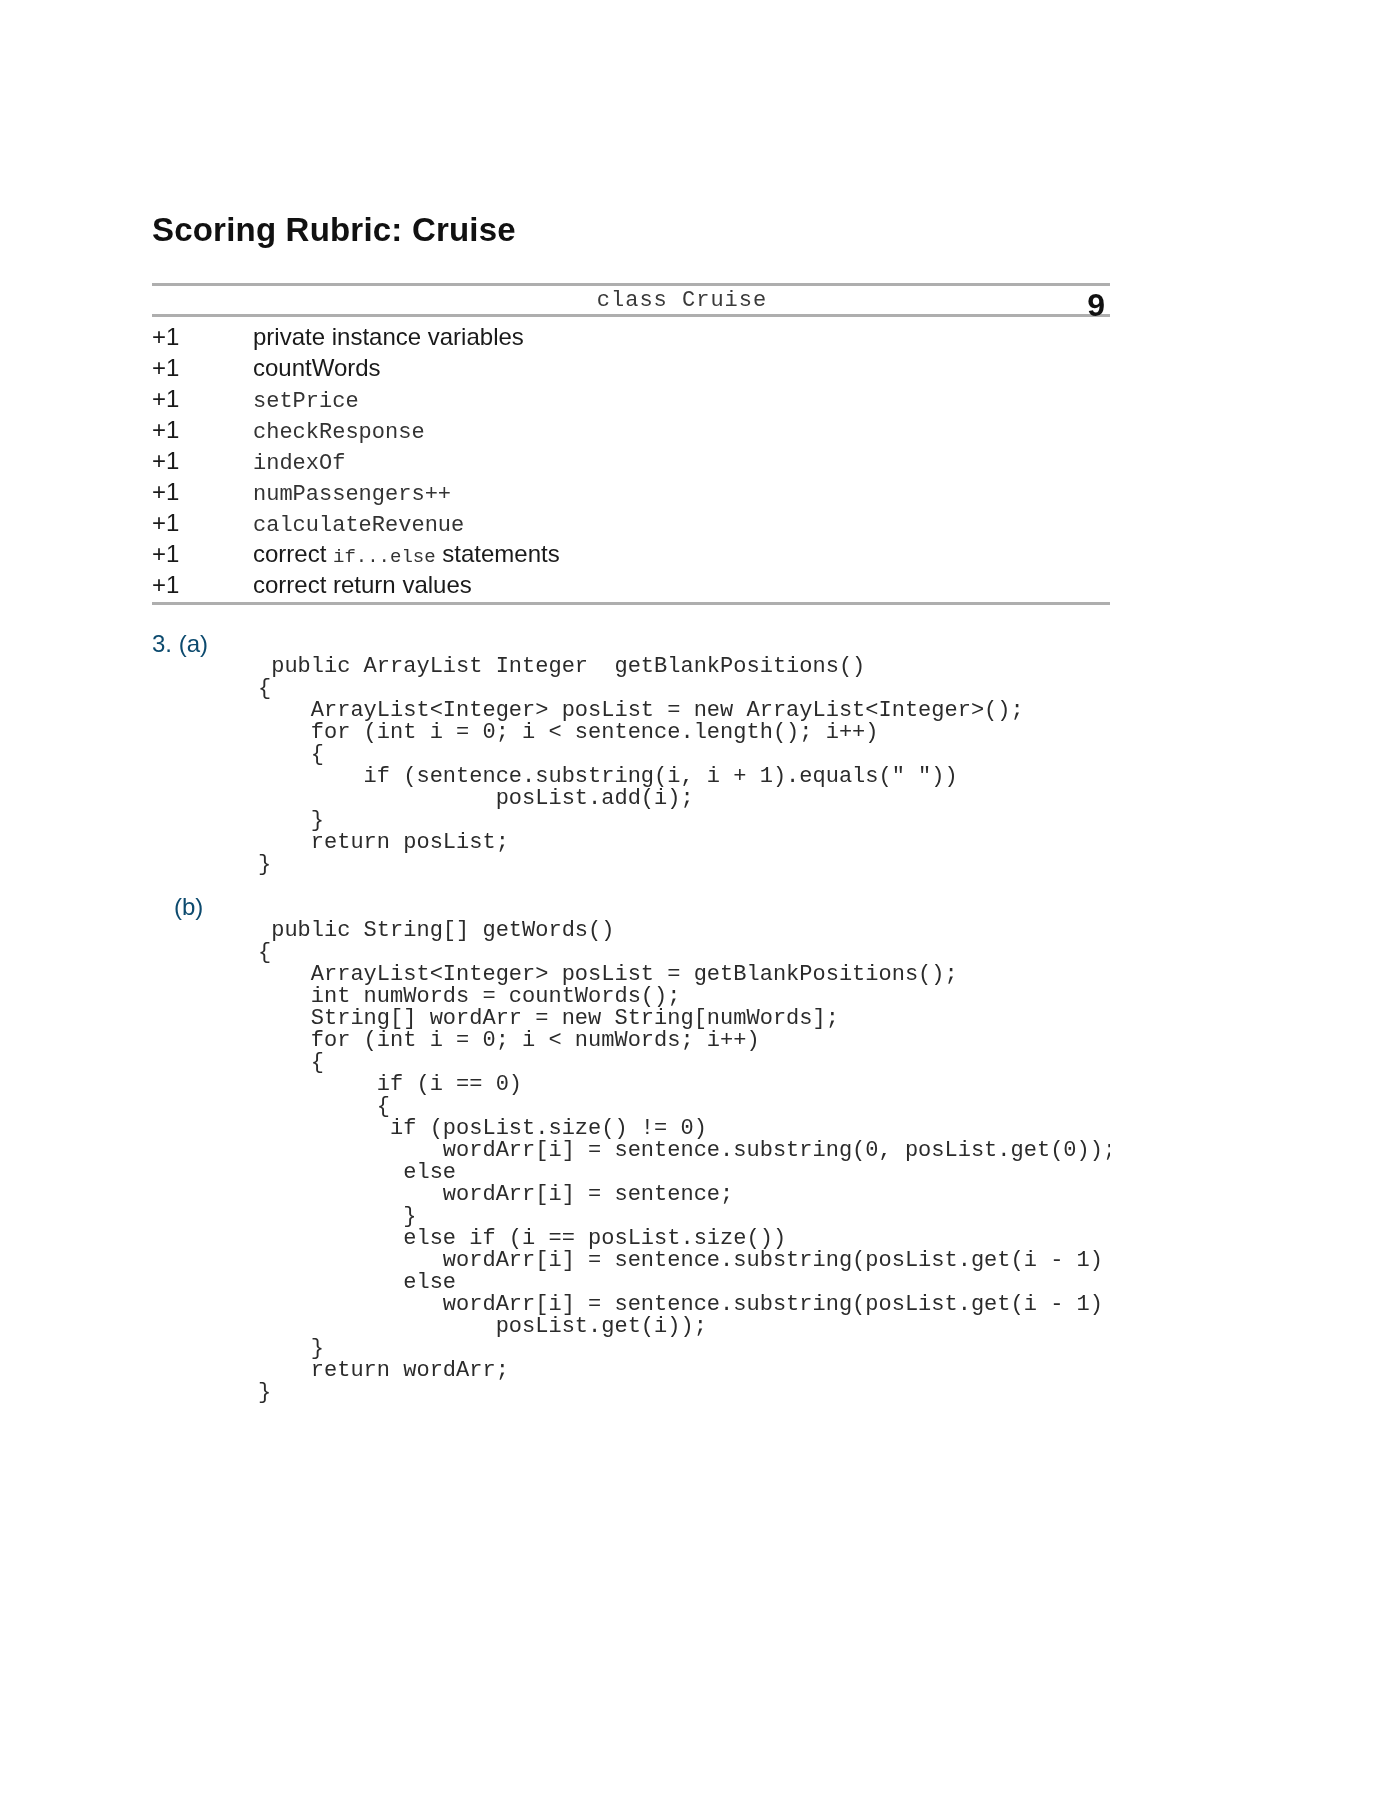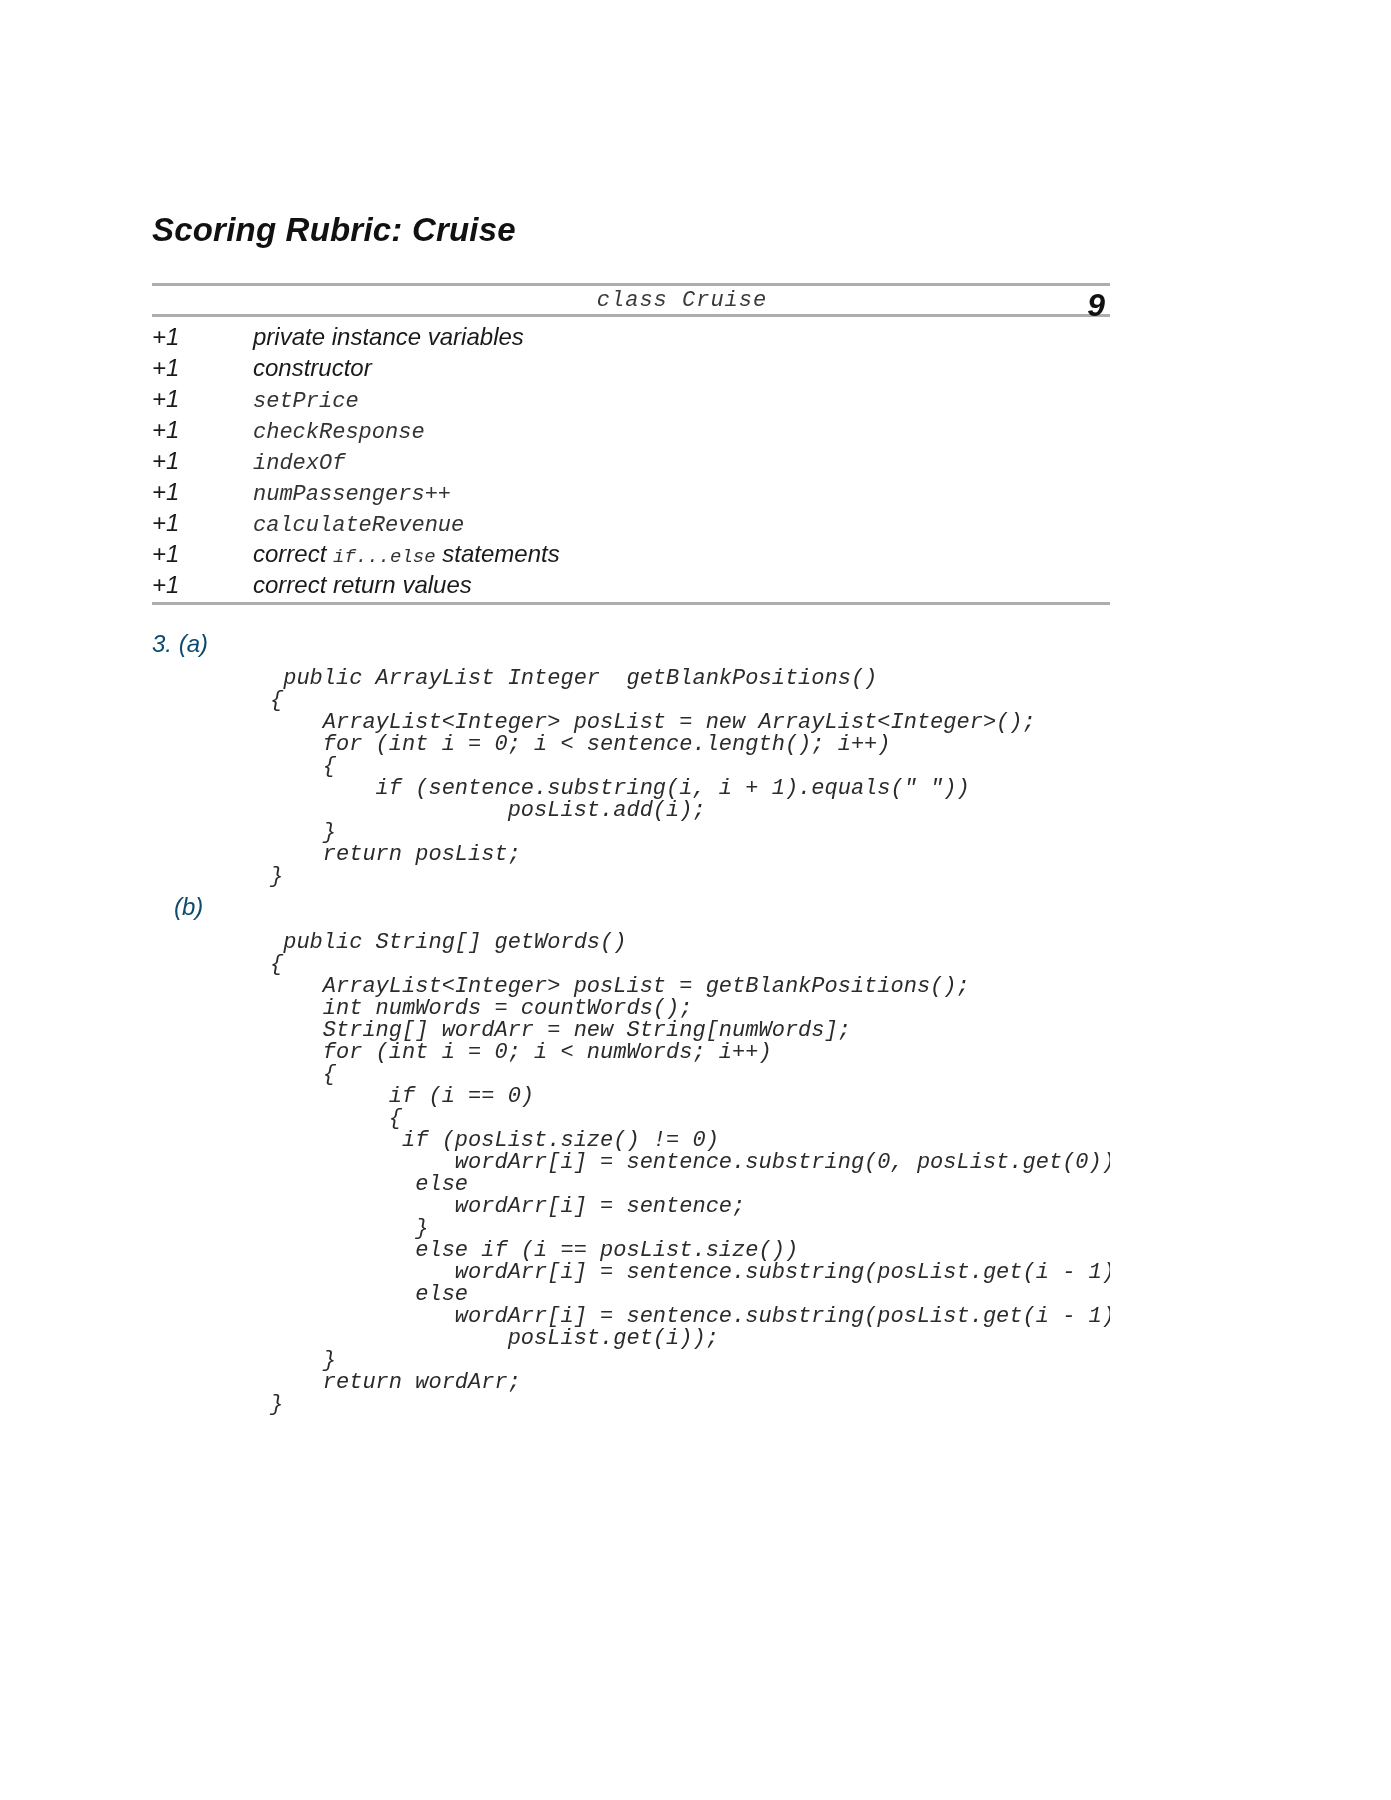--- a/index.html
+++ b/index.html
@@ -3,21 +3,20 @@
 <meta charset="utf-8">
 <style>
   html,body { margin:0; padding:0; background:#ffffff; }
   .page {
     position:relative;
     width:1110px; height:1800px;
     background:#ffffff;
     font-family:"Liberation Sans", sans-serif;
     color:#1a1a1a;
     overflow:hidden;
-    font-style:italic;
   }
   .page-title {
     position:absolute; left:152px; top:210px;
     font-size:33px; font-weight:bold; line-height:40px;
     letter-spacing:0.2px;
     color:#111;
   }
   .rubric {
     position:absolute; left:152px; top:283px;
     width:1060px;
@@ -55,21 +54,21 @@
   }
   .label .seg-mono.inline { font-size:19px; }
   .q-label {
     position:absolute;
     font-size:24px; color:#0c4a6e;
   }
   #q3a-label { left:152px; top:630px; }
   #qb-label  { left:174px; top:893px; }
   pre.code {
     position:absolute; left:254px;
-    margin:16px;
+    margin:4px;
     font-family:"Liberation Mono", monospace;
     font-size:22px; line-height:22px;
     color:#2b2b2b;
     white-space:pre;
   }
   #code-a { top:652px; }
   #code-b { top:916px; }
 </style>
 </head>
 <body>
@@ -86,21 +85,21 @@
     </div>
     <hr class="rule">
     <div class="rubric-rows" id="rubric-rows">
   <div class="rubric-row">
     <span class="score">+1</span>
     <span class="label"><span class="seg-sans">private instance variables</span></span>
   </div>
 
   <div class="rubric-row">
     <span class="score">+1</span>
-    <span class="label"><span class="seg-sans">constructor</span></span>
+    <span class="label"><span class="seg-sans">countWords</span></span>
   </div>
 
   <div class="rubric-row">
     <span class="score">+1</span>
     <span class="label"><span class="seg-mono">setPrice</span></span>
   </div>
 
   <div class="rubric-row">
     <span class="score">+1</span>
     <span class="label"><span class="seg-mono">checkResponse</span></span>

